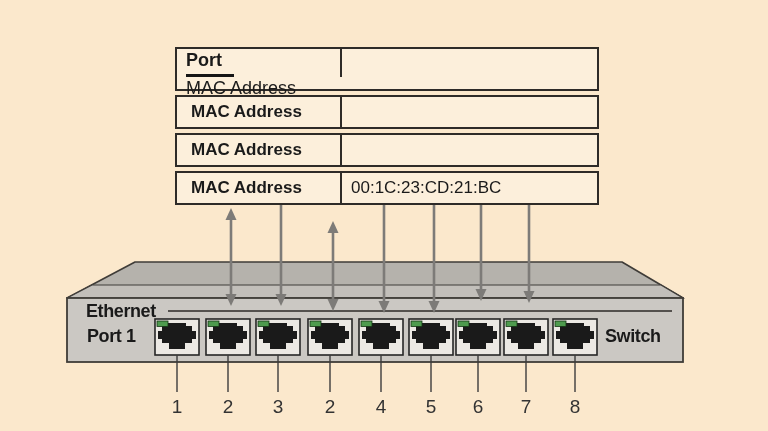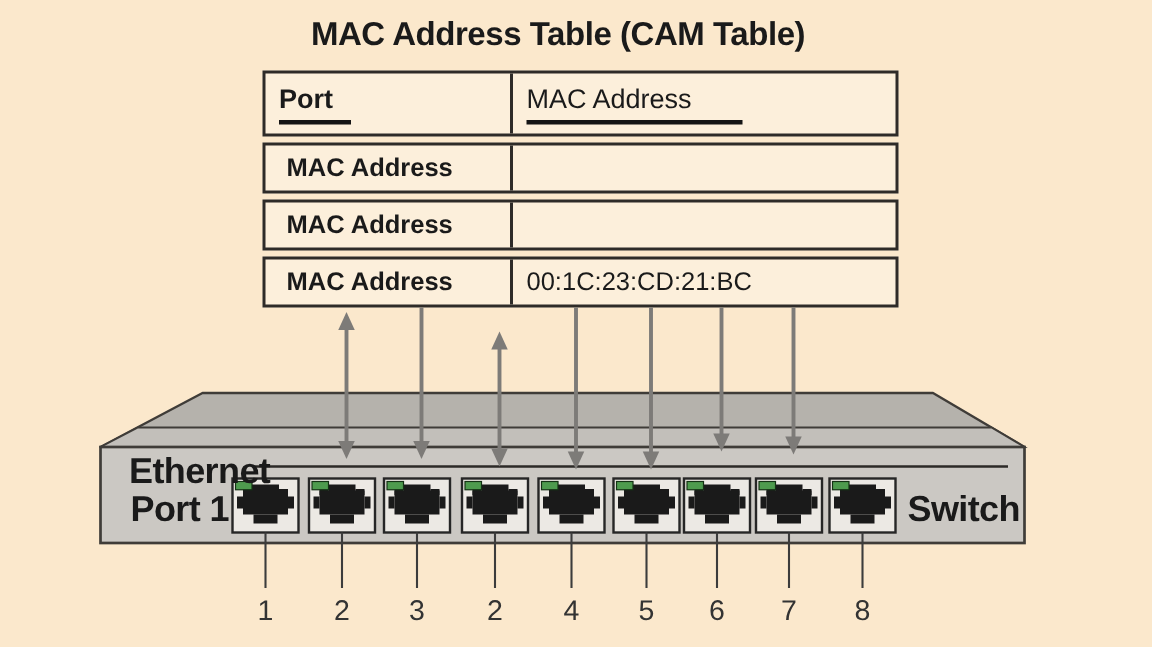--- a/index.html
+++ b/index.html
@@ -18,43 +18,42 @@
   .title{
     position:absolute;left:160px;top:10px;width:424px;
     text-align:center;font-size:22px;font-weight:bold;letter-spacing:-0.3px;
   }
   .cam-table{position:absolute;left:175px;top:47px;width:424px;height:158px;}
   .trow{
     position:absolute;left:0;width:420px;display:flex;
     border:2px solid var(--border);background:var(--table-fill);
     box-sizing:content-box;
   }
-  .thead{top:0;height:40px;}
+  .thead{top:0;height:40px;flex-direction:column;}
   .tbody-row{height:30px;}
   .r0{top:48px}.r1{top:86px}.r2{top:124px}
   .cell{display:flex;align-items:center;box-sizing:border-box;}
   .c1{width:165px;border-right:2px solid var(--border);padding-left:9px;font-weight:bold;}
   .c2{flex:1;padding-left:9px;}
   .thead .cell{font-size:18px;}
   .tbody-row .cell{font-size:17px;}
   .tbody-row .c1{padding-left:14px;}
   .hul{display:inline-block;border-bottom:3.5px solid #151515;padding:1px 12px 3px 0;}
   .c2 .hul{padding-right:34px;}
   svg.layer{position:absolute;left:0;top:0;}
-  .dev-label{position:absolute;font-size:24px;font-weight:bold;color:var(--text);letter-spacing:-0.4px;}
+  .dev-label{position:absolute;font-size:18px;font-weight:bold;color:var(--text);letter-spacing:-0.4px;}
   .lbl-ethernet{left:86px;top:301px;}
   .lbl-port1{left:87px;top:326px;}
   .lbl-switch{left:605px;top:326px;}
 </style>
 </head>
 <body>
 
 <div class="stage">
 
-  <div class="title">MAC Address Table (CAM Table)</div>
 
   <div class="cam-table">
     <div class="trow thead">
       <div class="cell c1">
         <span class="hul">Port</span>
       </div>
       <div class="cell c2">
         <span class="hul">MAC Address</span>
       </div>
     </div>

